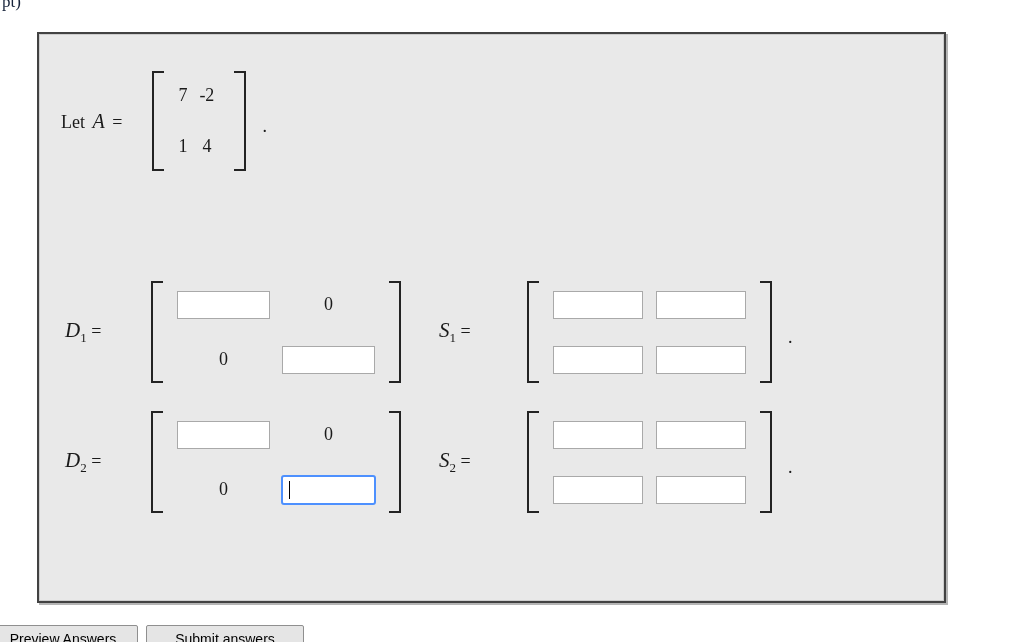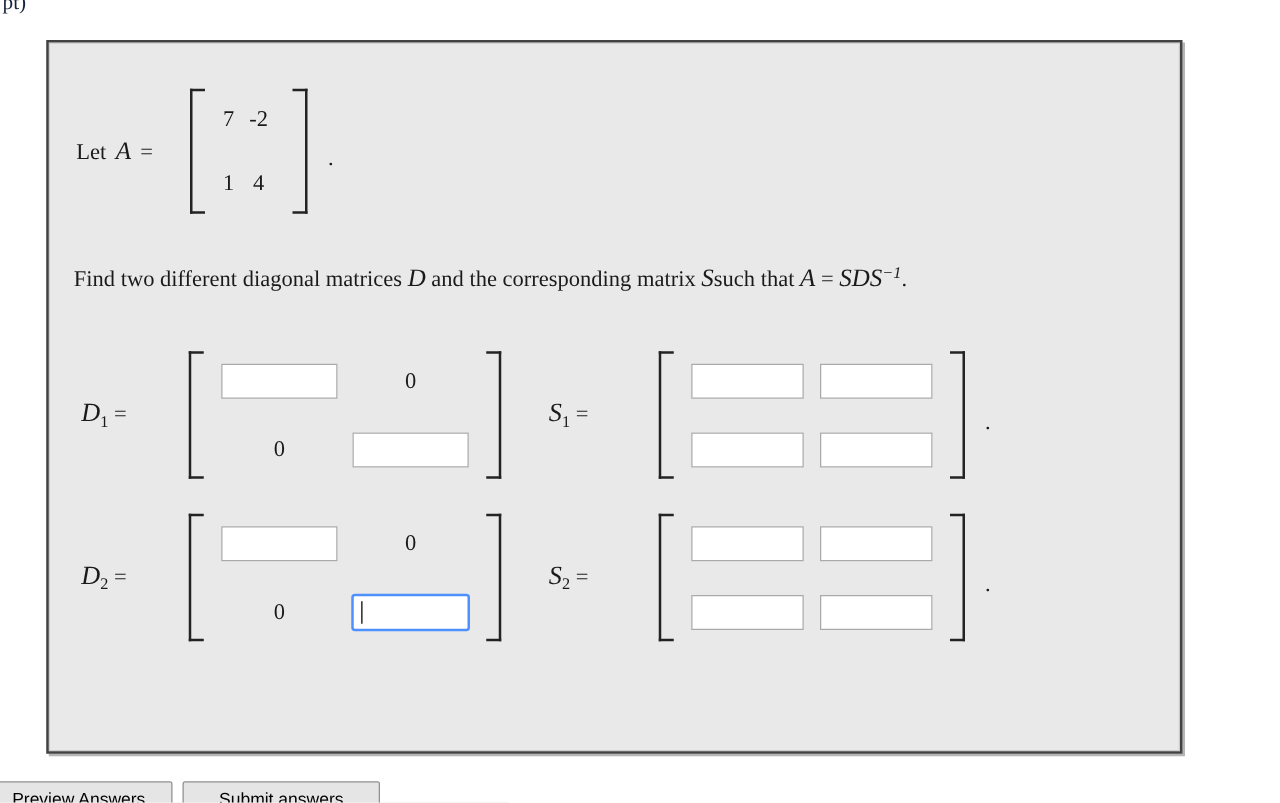--- a/index.html
+++ b/index.html
@@ -136,21 +136,20 @@
     <div class="amatrix">
       <span>7</span>
       <span>-2</span>
       <span>1</span>
       <span>4</span>
     </div>
     <div class="bracket r bh-a"></div>
     <span class="period">.</span>
   </div>
 
-  <div class="statement"><span>Find two different diagonal matrices </span><span class="var">D</span><span> and the corresponding matrix </span><span class="var">S</span><span>such that </span><span class="formula">A</span><span> = </span><span class="formula">SDS</span><sup>−1</sup><span>.</span></div>
 
   <div class="ans-row row-1">
     <span class="lbl lbl-d"><span class="var">D</span><sub>1</sub> <span>=</span></span>
     <div class="bracket l bh-ans"></div>
     <div class="mgrid dgrid">
       <input class="mx" type="text" style="">
       <span class="zero">0</span>
       <span class="zero">0</span>
       <input class="mx" type="text" style="">
     </div>

